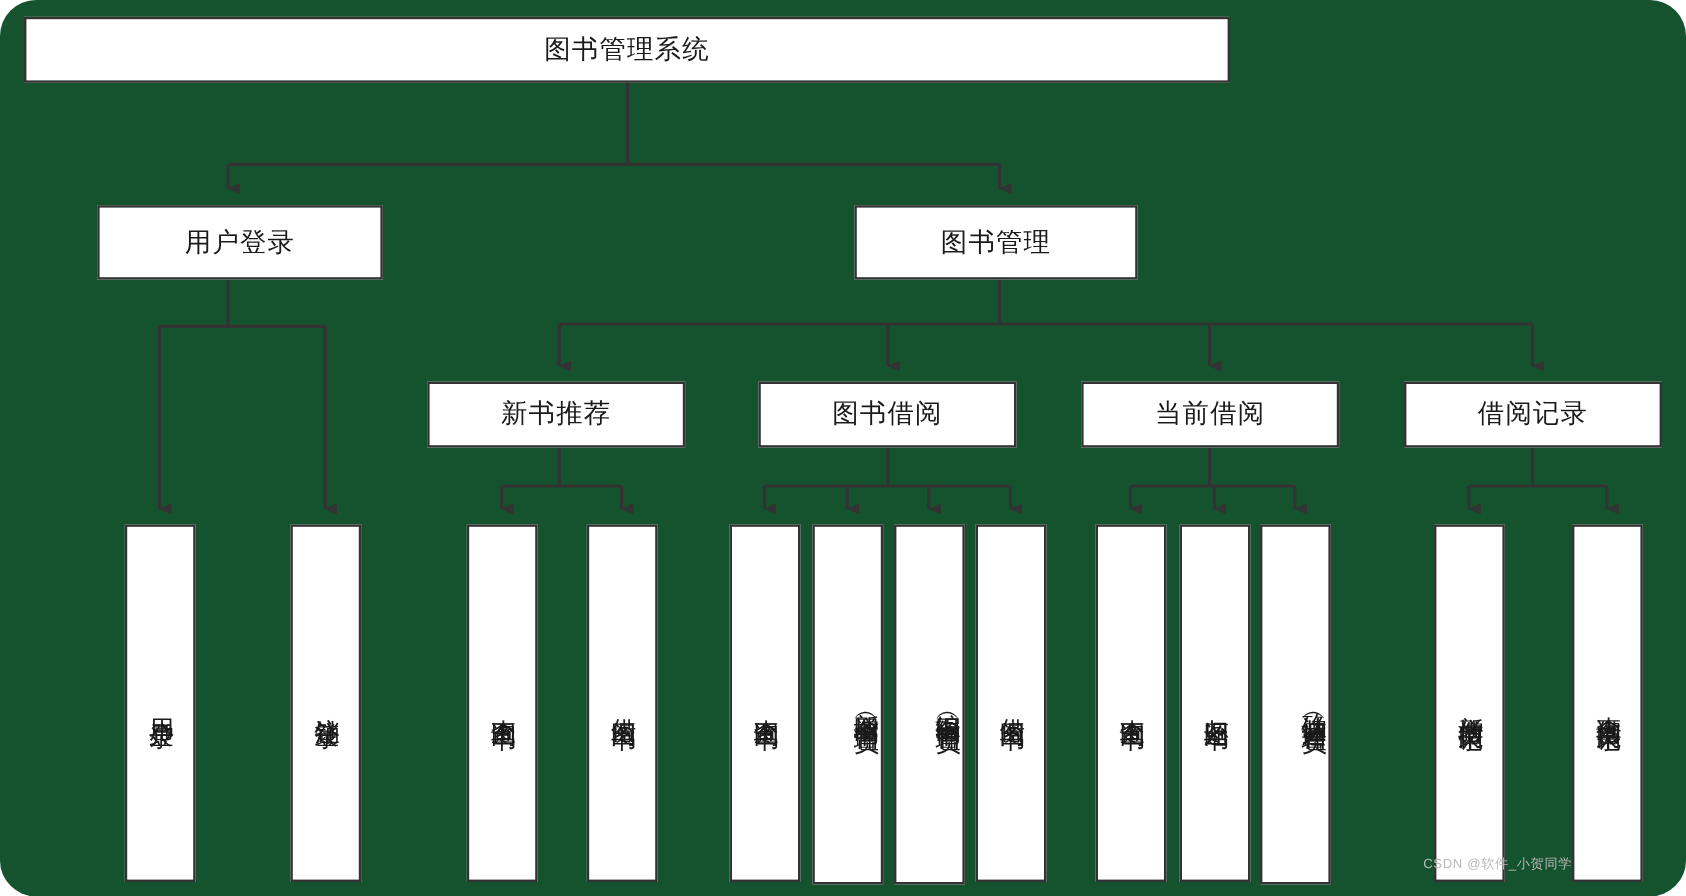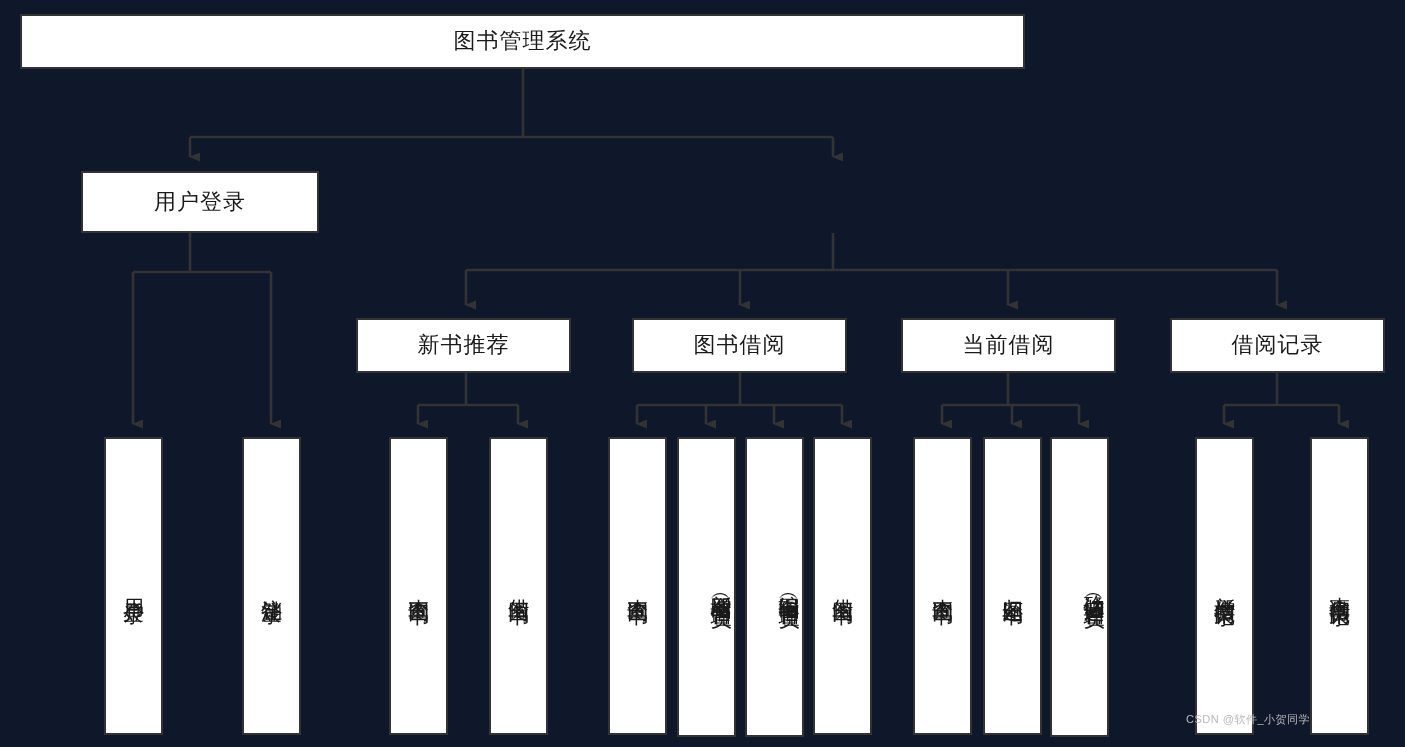--- a/index.html
+++ b/index.html
@@ -10,21 +10,22 @@
   body {
     width: 1405px;
     height: 747px;
     font-family: "Liberation Sans", "DejaVu Sans", sans-serif;
     overflow: hidden;
   }
   #diagram-root {
     position: relative;
     width: 1405px;
     height: 747px;
-    background: #0f172a;
+    background: #14532d;
+    border-radius: 30px;
   }
   #edge-layer {
     position: absolute;
     left: 0;
     top: 0;
     width: 1405px;
     height: 747px;
     pointer-events: none;
   }
   .node {
@@ -121,20 +122,23 @@
     </g>
   </svg>
 
   <div class="node node-h" style="left:20px; top:14px; width:1005px; height:55px;">
     <span>图书管理系统</span>
   </div>
 
   <div class="node node-h" style="left:81px; top:171px; width:238px; height:62px;">
     <span>用户登录</span>
   </div>
+  <div class="node node-h" style="left:712px; top:171px; width:236px; height:62px;">
+    <span>图书管理</span>
+  </div>
 
   <div class="node node-h" style="left:356px; top:318px; width:215px; height:55px;">
     <span>新书推荐</span>
   </div>
   <div class="node node-h" style="left:632px; top:318px; width:215px; height:55px;">
     <span>图书借阅</span>
   </div>
   <div class="node node-h" style="left:901px; top:318px; width:215px; height:55px;">
     <span>当前借阅</span>
   </div>

